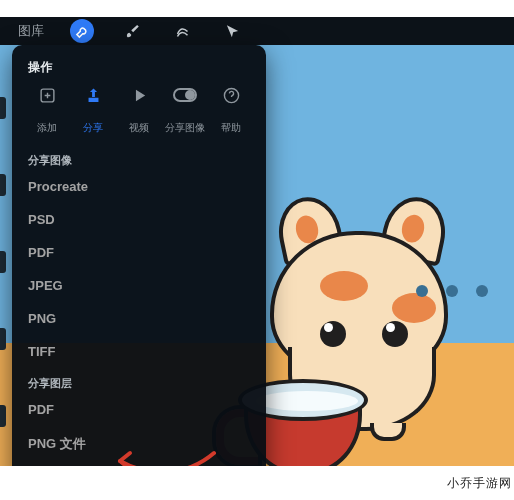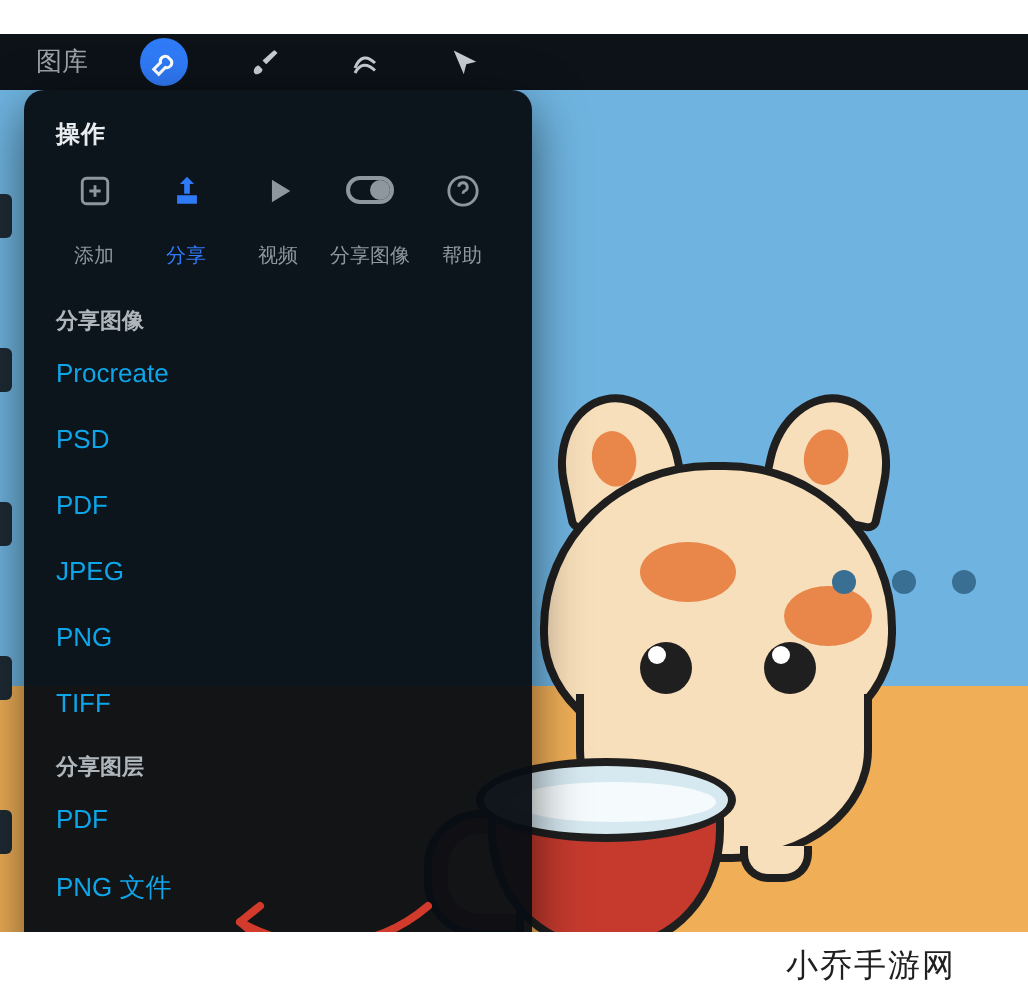--- a/index.html
+++ b/index.html
@@ -48,31 +48,31 @@
   .dots span{width:12px;height:12px;background:#396f93;border-radius:50%;display:block;}
   
   .panel{position:absolute;left:12px;top:28px;width:254px;height:438px;background:rgba(8,14,20,.96);border-radius:10px;box-shadow:0 8px 26px rgba(0,0,0,.55);color:#e8ecef;}
   .panel h1{margin:0;padding:14px 16px 8px;font-size:12px;font-weight:600;letter-spacing:.5px;}
   .tabs{display:flex;justify-content:space-between;padding:2px 12px 10px;}
   .tabItem{flex:1;display:flex;flex-direction:column;align-items:center;gap:17px;color:#8f979e;cursor:pointer;}
   .tabItem.active{color:#2f7af6;}
   .tabItem .ico{height:18px;display:flex;align-items:center;justify-content:center;}
   .tabItem .lbl{font-size:10px;}
   .secTitle{padding:8px 16px 2px;font-size:11px;font-weight:600;color:#aeb5bb;}
-  .opt{padding:9px 16px;font-size:13px;color:#0ea5e9;cursor:pointer;}
+  .opt{padding:9px 16px;font-size:13px;color:#a3a3a3;cursor:pointer;font-weight:bold;}
   .panel .scroll{overflow:hidden;}
   
   .arrow{position:absolute;left:108px;top:430px;pointer-events:none;}
   .arrow svg{display:block;}
   
   .edge{position:absolute;left:0;top:60px;width:6px;bottom:36px;display:flex;flex-direction:column;justify-content:space-between;padding:20px 0;}
   .edge i{display:block;width:6px;height:22px;background:#1e2b35;border-radius:0 3px 3px 0;}
   .caret{position:absolute;left:8px;bottom:8px;color:#b6bdc3;font-size:12px;}
   
-  .wm{position:absolute;left:0;right:0;bottom:0;height:34px;background:#fff;display:flex;align-items:center;justify-content:flex-end;padding-right:36px;color:#202020;font-size:16px;letter-spacing:1px;}
+  .wm{position:absolute;left:0;right:0;bottom:0;height:34px;background:#fff;display:flex;align-items:center;justify-content:flex-end;padding-right:2px;color:#202020;font-size:12px;letter-spacing:1px;}
 </style>
 </head>
 <body>
 
 <div class="stage">
   <div class="app">
 
     <div class="topbar">
       <span class="gallery">图库</span>
       <span class="tool active">

